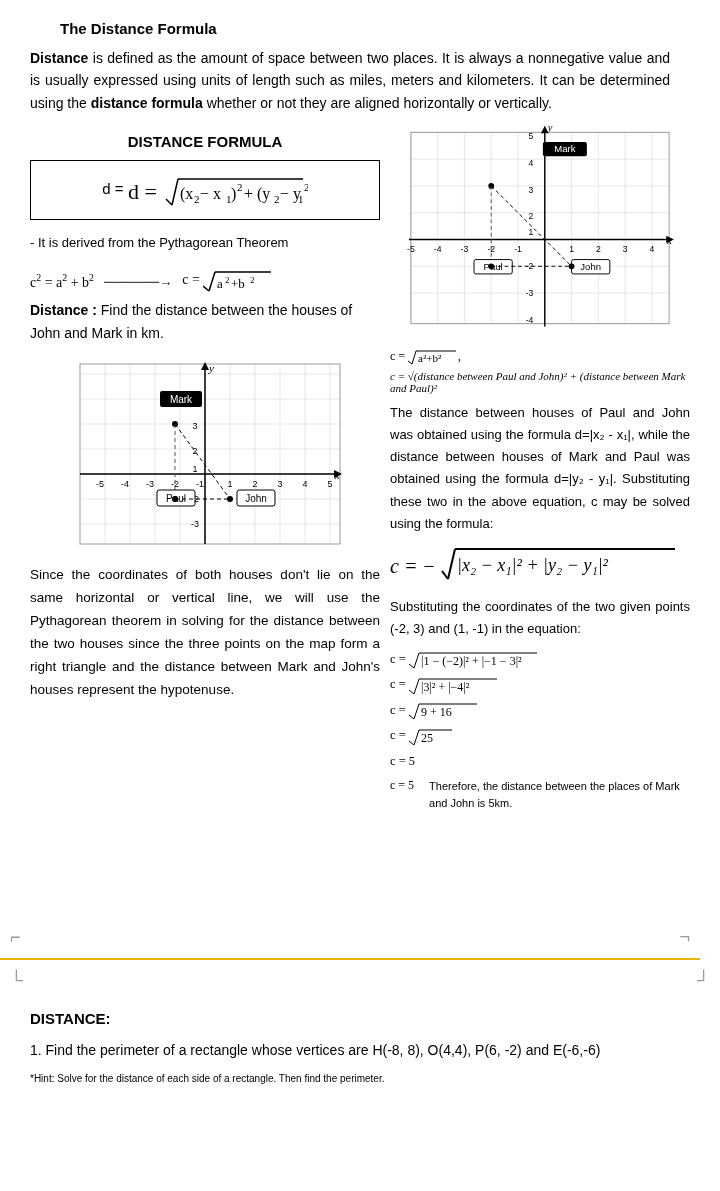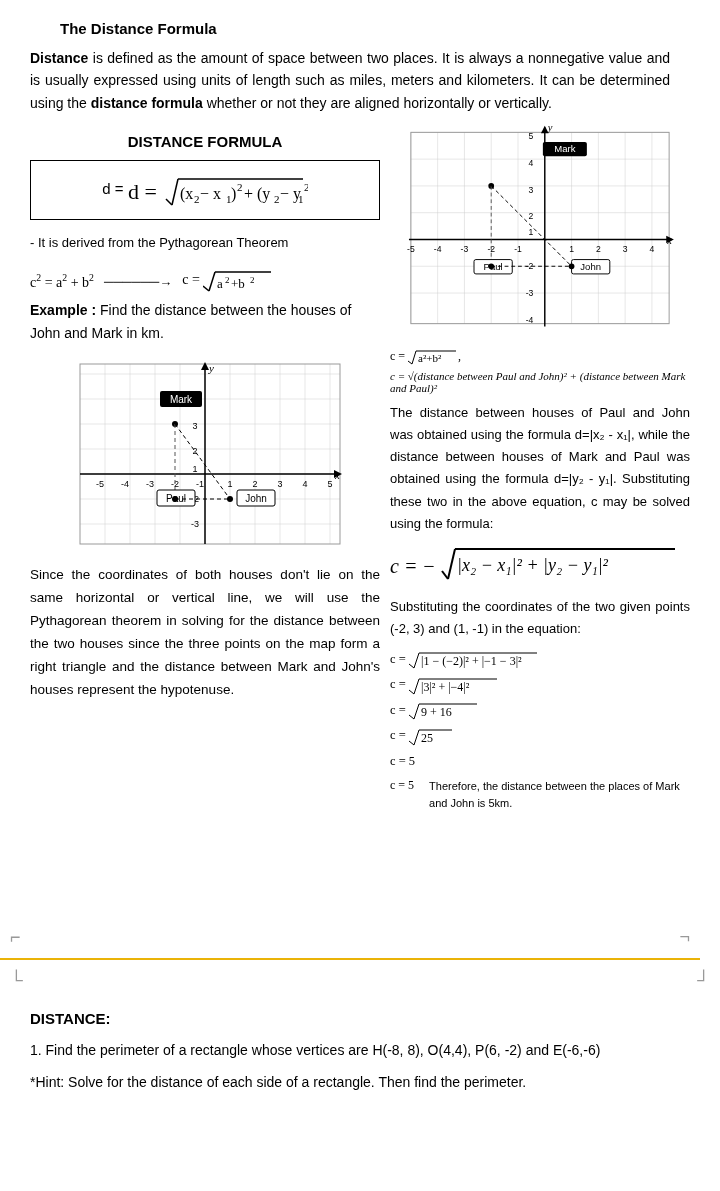--- a/index.html
+++ b/index.html
@@ -190,21 +190,21 @@
       font-size: 15px;
       margin-bottom: 12px;
     }
     .activity-item {
       font-size: 14px;
       line-height: 1.6;
       margin-bottom: 10px;
       text-align: justify;
     }
     .hint-text {
-      font-size: 14px;
+      font-size: 10px;
       line-height: 1.6;
       margin-top: 8px;
       text-align: justify;
     }
 
     sup { font-size: 0.7em; }
   </style>
 </head>
 <body>
 
@@ -267,21 +267,21 @@
             <line x1="12" y1="4" x2="68" y2="4" stroke="black" stroke-width="1.5"></line>
             <text x="14" y="20" font-size="13" font-family="serif">a</text>
             <text x="22" y="15" font-size="9" font-family="serif">2</text>
             <text x="28" y="20" font-size="13" font-family="serif">+b</text>
             <text x="47" y="15" font-size="9" font-family="serif">2</text>
           </svg>
         </span>
       </div>
 
       <p class="example-text">
-        <span class="example-label">Example :</span>
+        <span class="example-label">Distance :</span>
         <span>Find the distance between the houses of John and Mark in km.</span>
       </p>
 
       
       <div class="graph-container">
         <svg viewBox="0 0 280 200" width="280" height="200">
 
           <g stroke="#ccc" stroke-width="0.5">
 
             <line x1="40" y1="10" x2="40" y2="190"></line>

